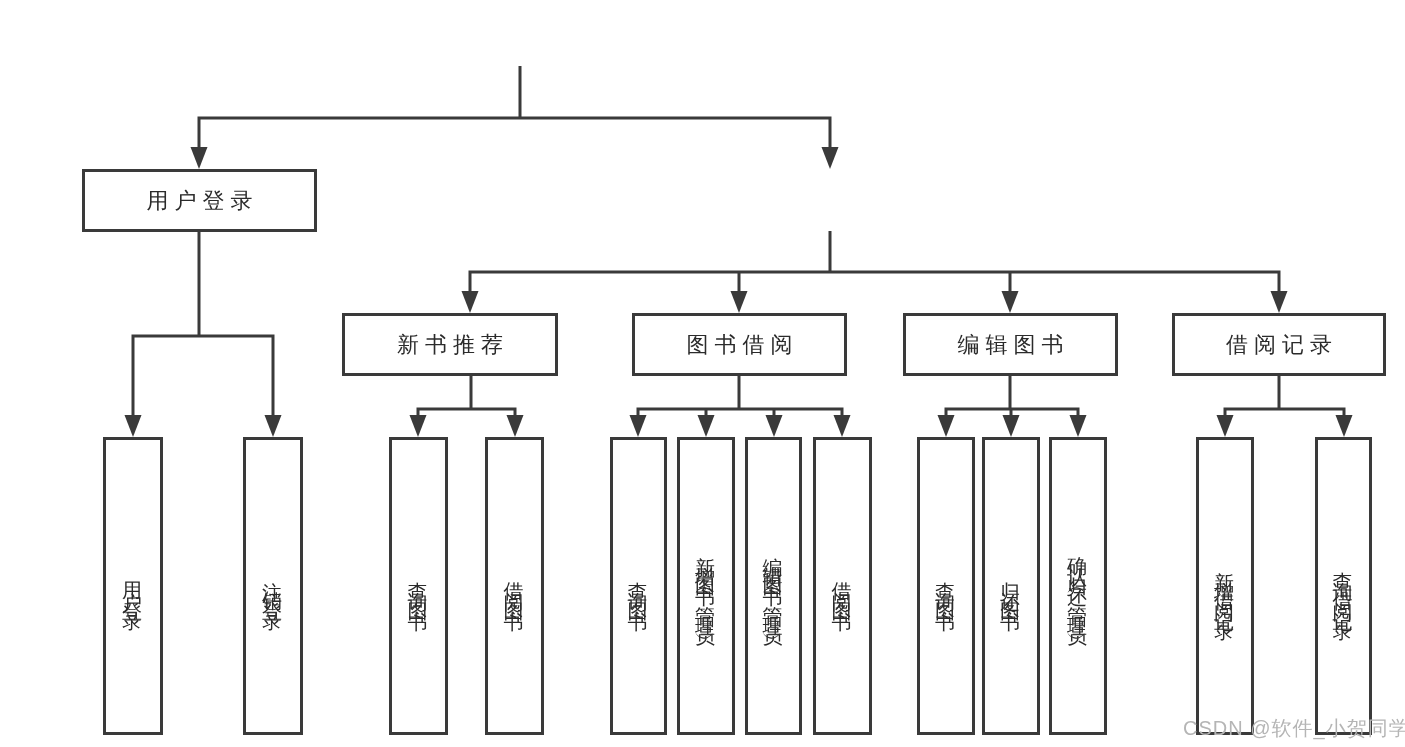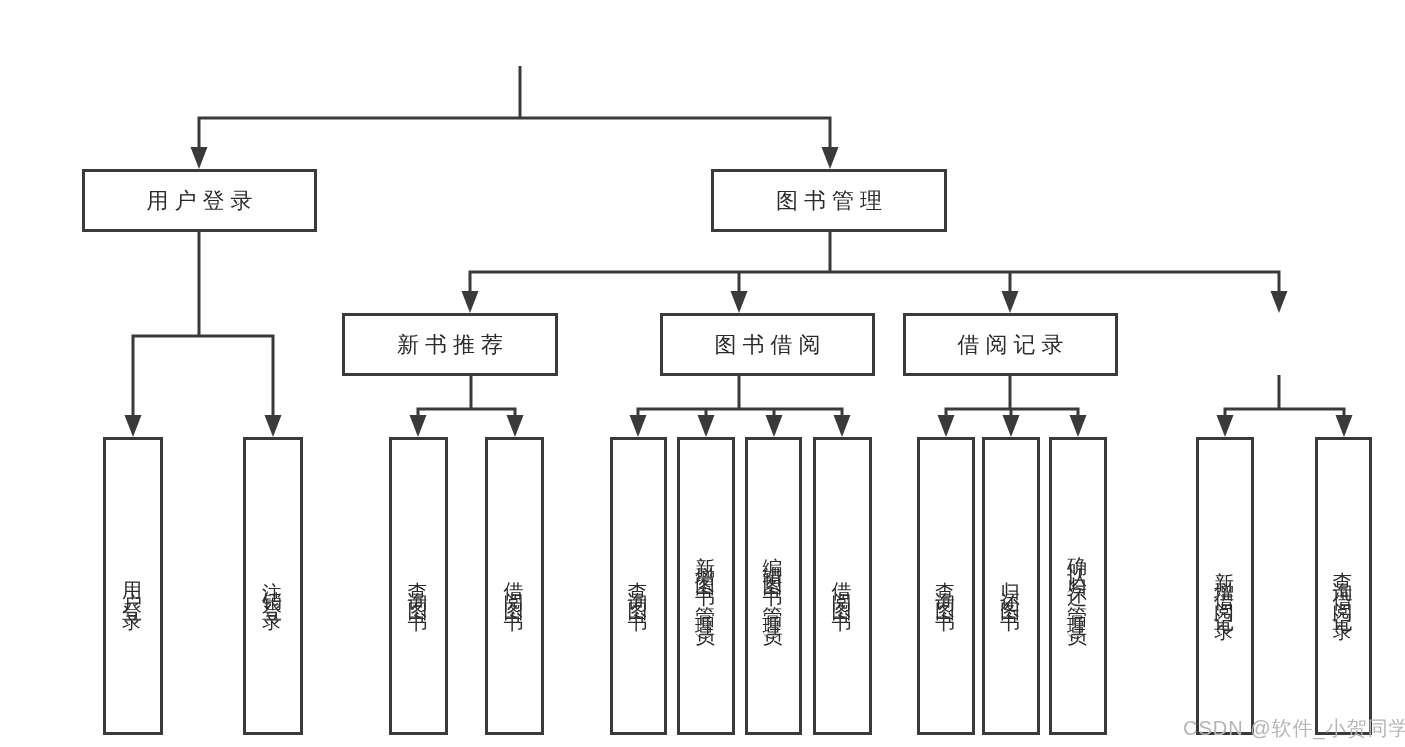--- a/index.html
+++ b/index.html
@@ -106,25 +106,25 @@
     <polygon points="1011,437 1002.5,415 1019.5,415"></polygon>
     <polygon points="1078,437 1069.5,415 1086.5,415"></polygon>
 
     <path d="M1279 375 V409 M1225 421 V409 H1344 V421"></path>
     <polygon points="1225,437 1216.5,415 1233.5,415"></polygon>
     <polygon points="1344,437 1335.5,415 1352.5,415"></polygon>
   </svg>
 
 
   <div class="node h" style="left:82px;top:169px;width:235px;height:63px">用户登录</div>
-  <div class="node h" style="left:711px;top:169px;width:236px;height:63px">图书管理</div>
 
   <div class="node h" style="left:342px;top:313px;width:216px;height:63px">新书推荐</div>
-  <div class="node h" style="left:660px;top:313px;width:215px;height:63px">图书借阅</div>
-  <div class="node h" style="left:903px;top:313px;width:215px;height:63px">借阅记录</div>
+  <div class="node h" style="left:632px;top:313px;width:215px;height:63px">图书借阅</div>
+  <div class="node h" style="left:903px;top:313px;width:215px;height:63px">编辑图书</div>
+  <div class="node h" style="left:1172px;top:313px;width:214px;height:63px">借阅记录</div>
 
   <div class="node v" style="left:103px;top:437px;width:60px;height:298px">用户登录</div>
   <div class="node v" style="left:243px;top:437px;width:60px;height:298px">注销登录</div>
 
   <div class="node v" style="left:389px;top:437px;width:59px;height:298px">查询图书</div>
   <div class="node v" style="left:485px;top:437px;width:59px;height:298px">借阅图书</div>
 
   <div class="node v" style="left:610px;top:437px;width:57px;height:298px">查询图书</div>
   <div class="node v" style="left:677px;top:437px;width:58px;height:298px">新增图书（管理员）</div>
   <div class="node v" style="left:745px;top:437px;width:57px;height:298px">编辑图书（管理员）</div>

